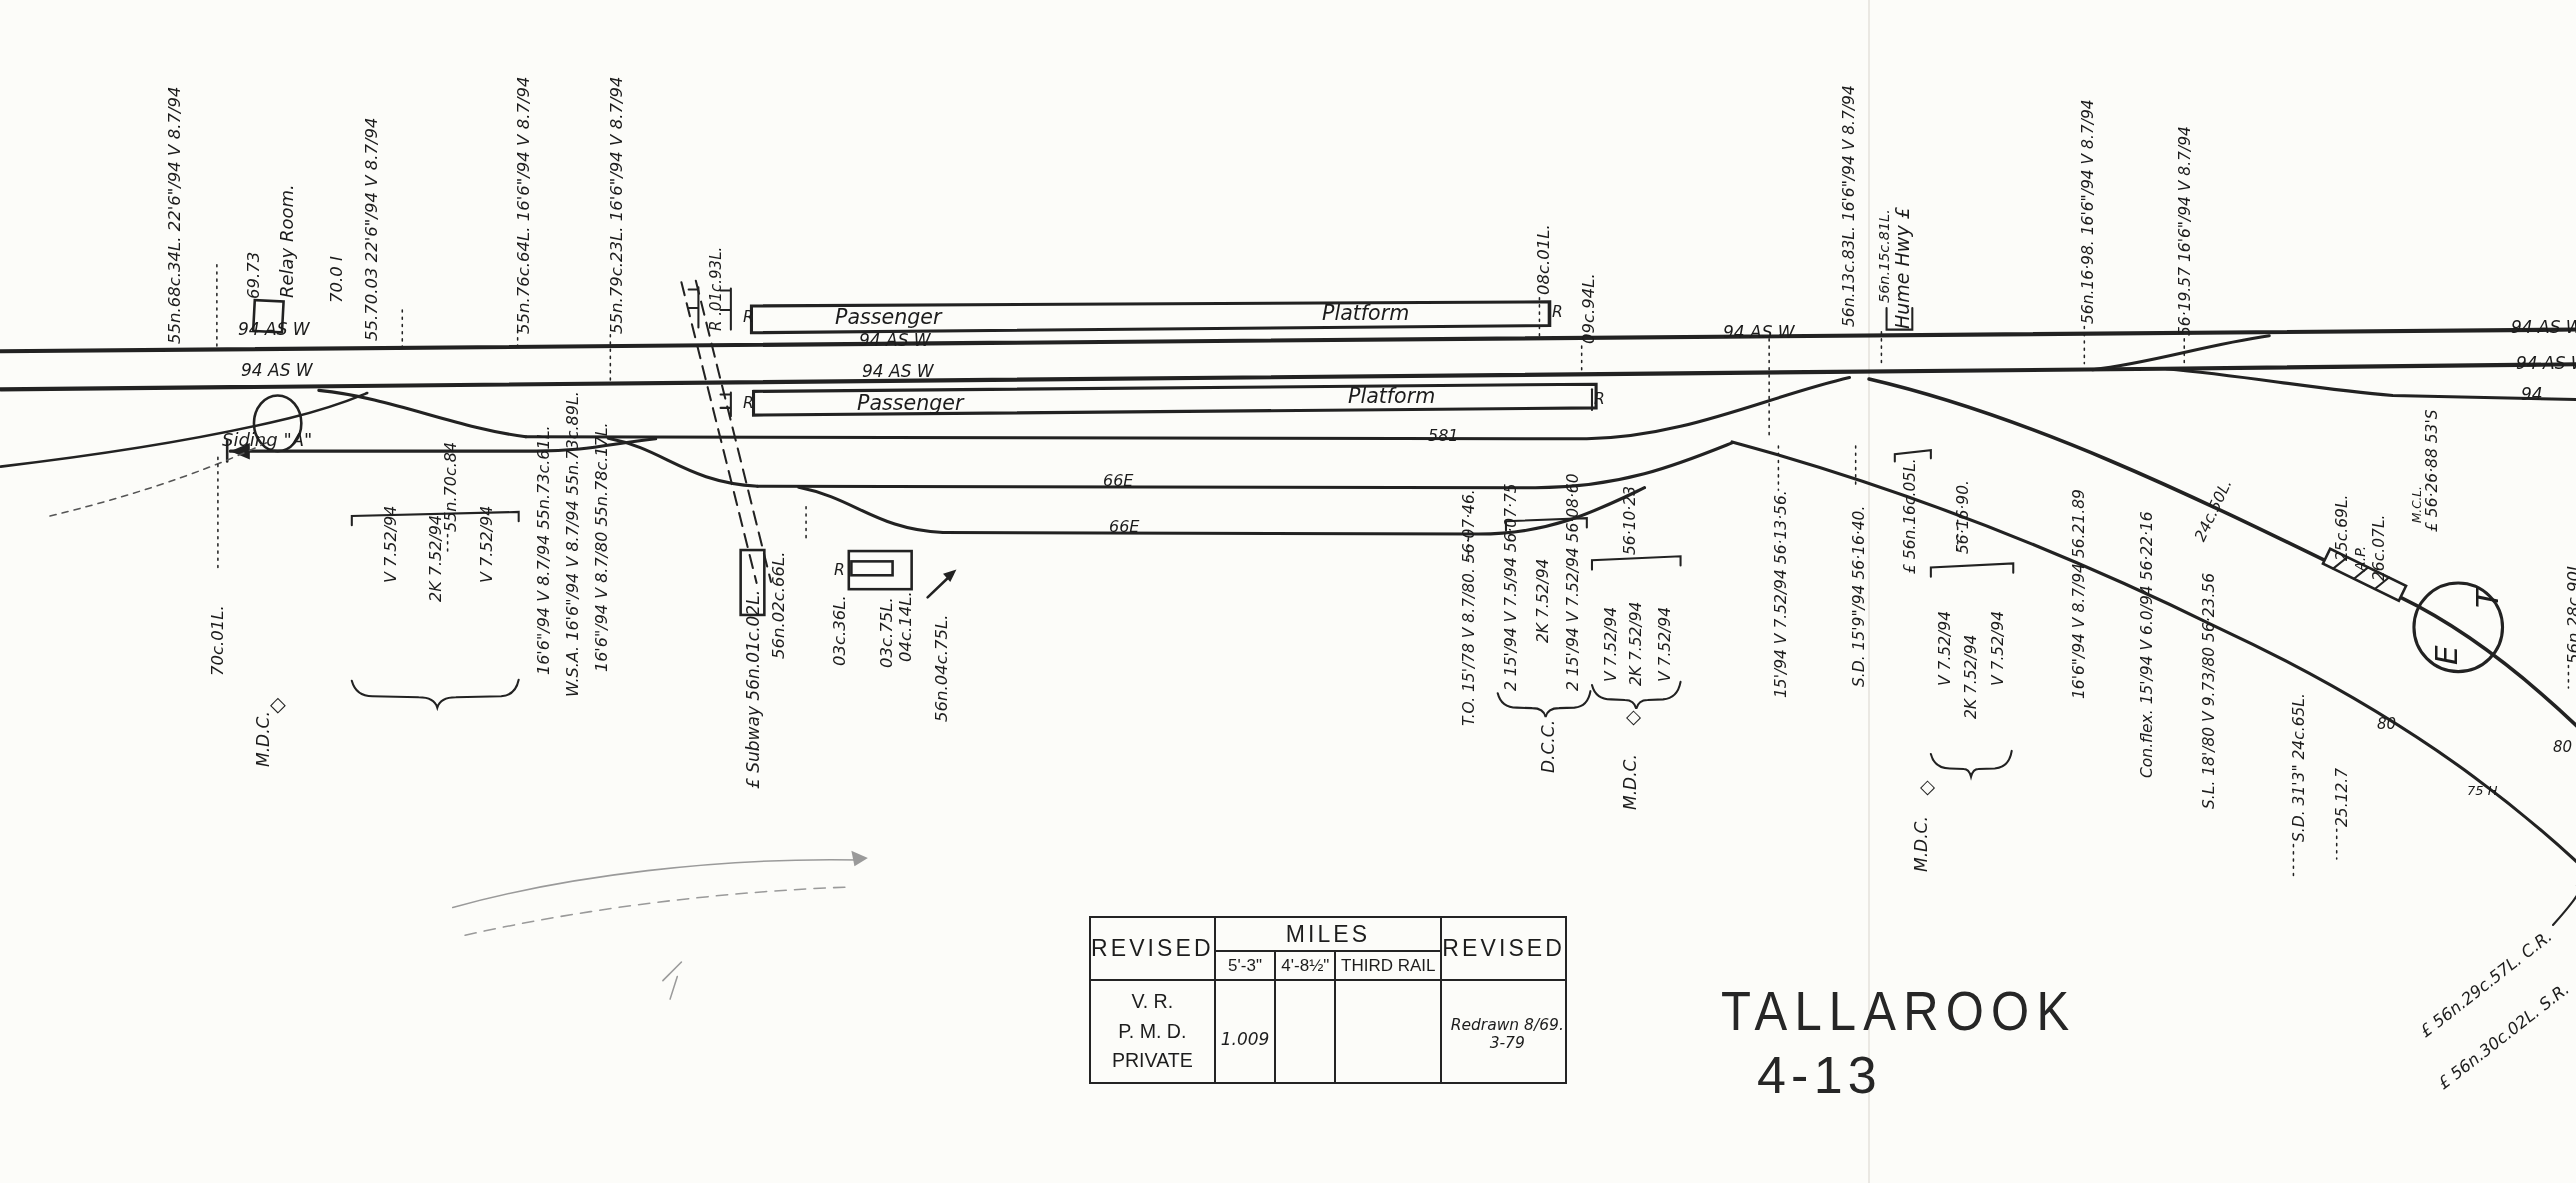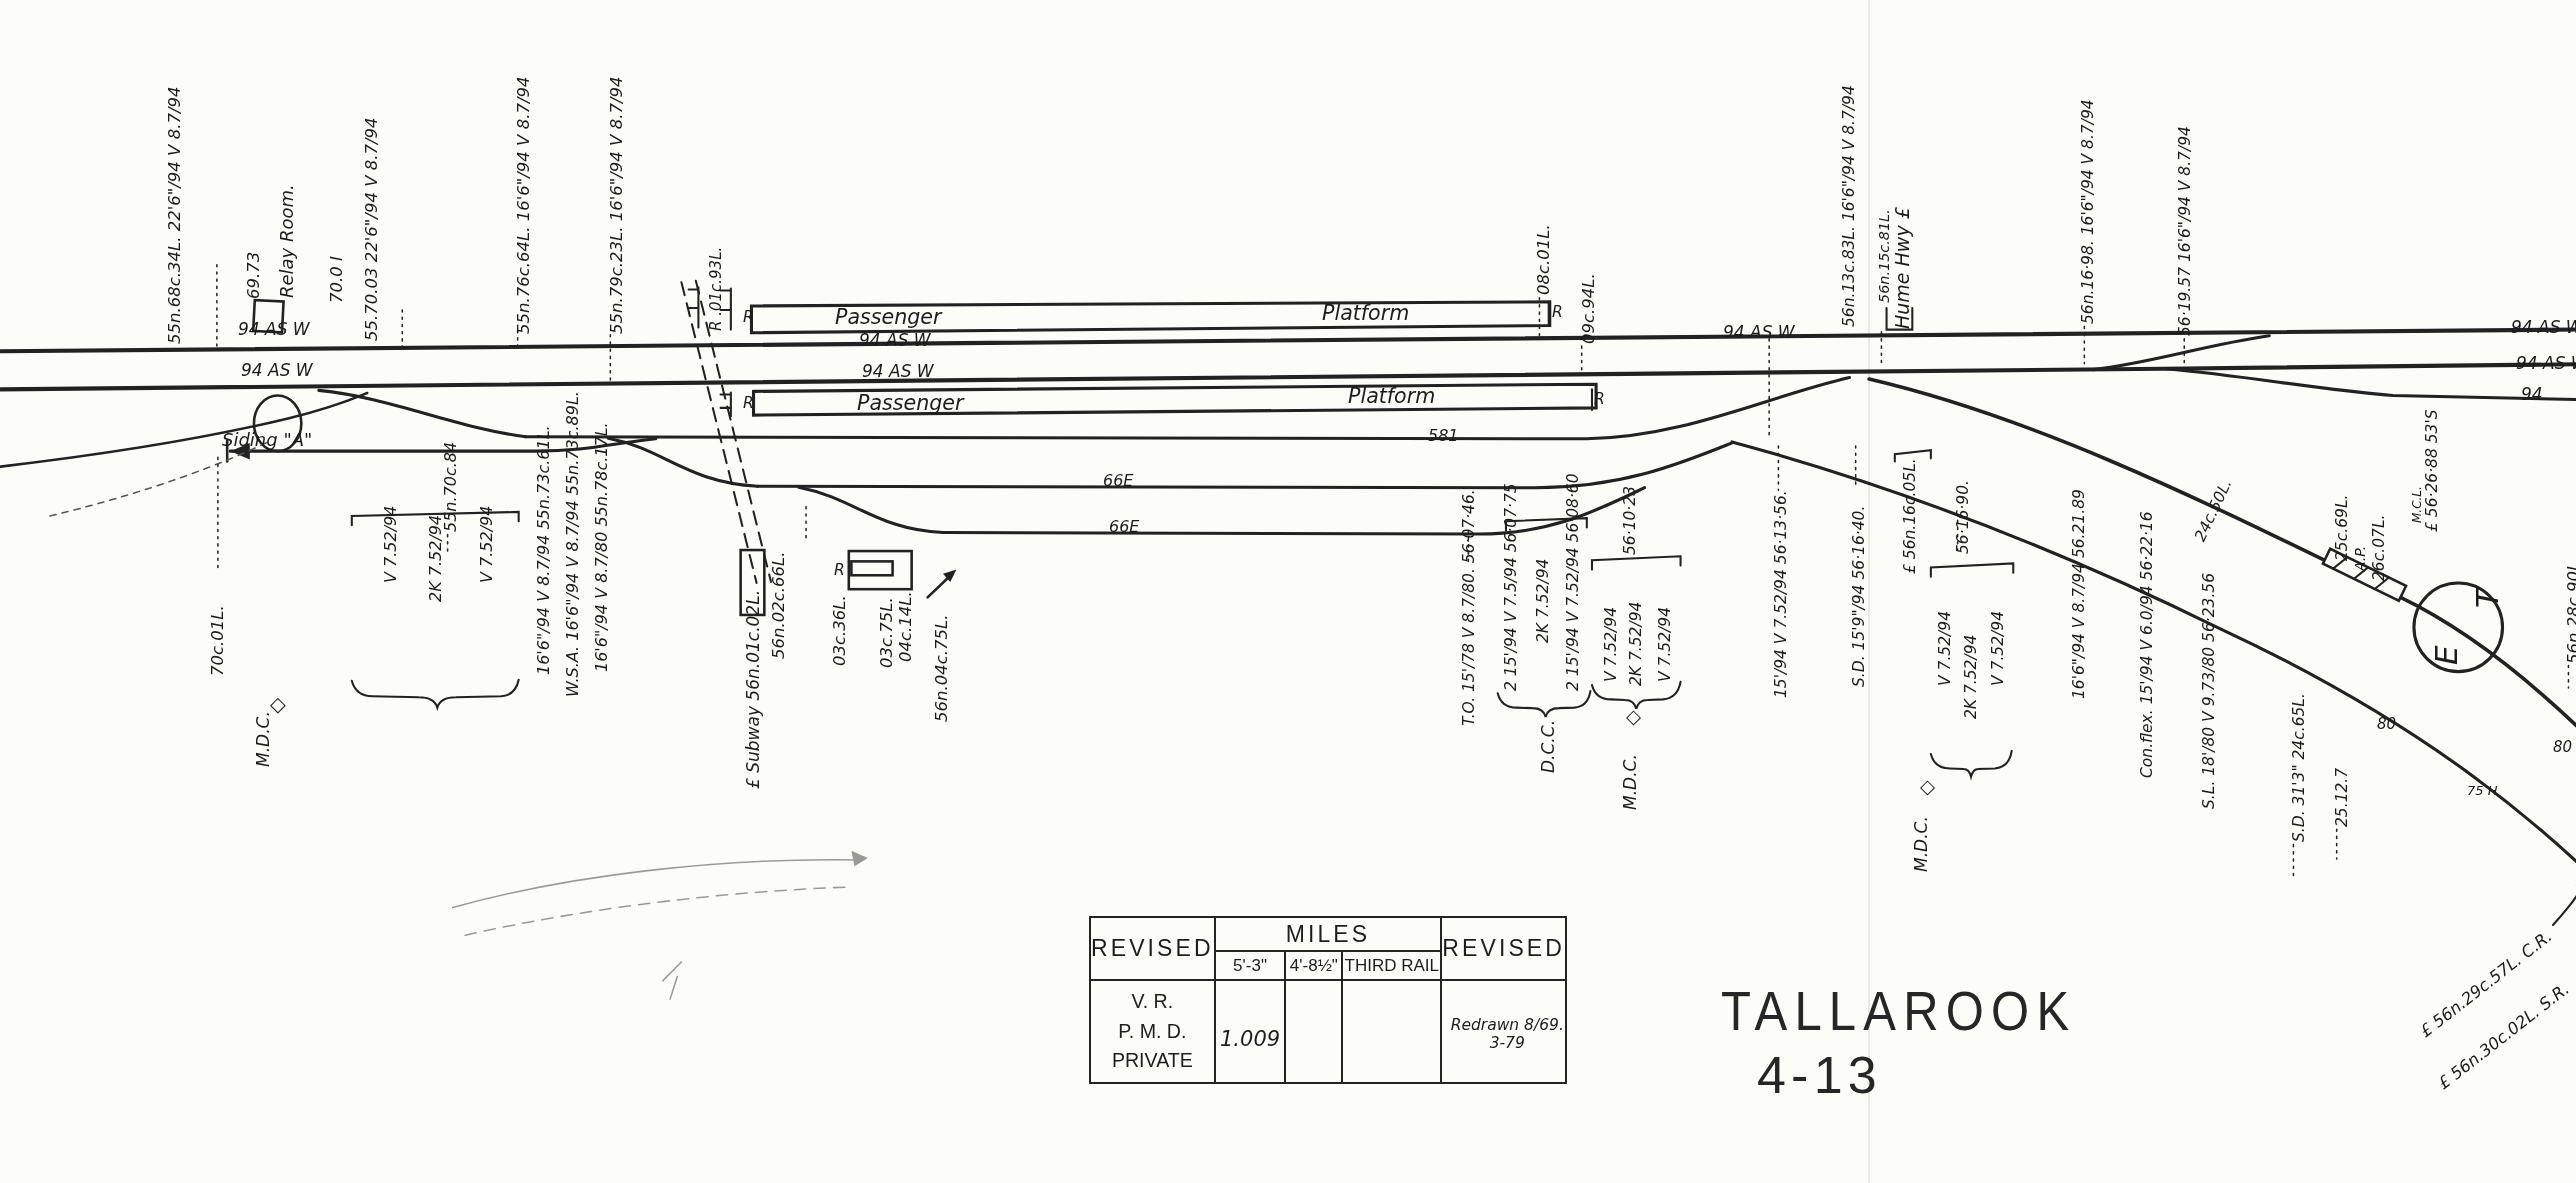--- a/index.html
+++ b/index.html
@@ -246,21 +246,21 @@
       <th class="th2">5'-3"</th>
       <th class="th2">4'-8½"</th>
       <th class="th2">THIRD RAIL</th>
     </tr>
     <tr>
       <td class="sidcell">
         <div>V. R.</div>
         <div>P. M. D.</div>
         <div>PRIVATE</div>
       </td>
-      <td class="milecell handw" style="font-size:21px;padding-top:14px">1.009</td>
+      <td class="milecell handw" style="font-size:17px;padding-top:14px">1.009</td>
       <td></td>
       <td></td>
       <td class="revcell handw" style="font-size:15.5px;padding:4.1px 0 0 7.2px">
         <div>Redrawn 8/69.</div>
         <div>3-79</div>
       </td>
     </tr>
   </tbody>
     </table>
 </div>

